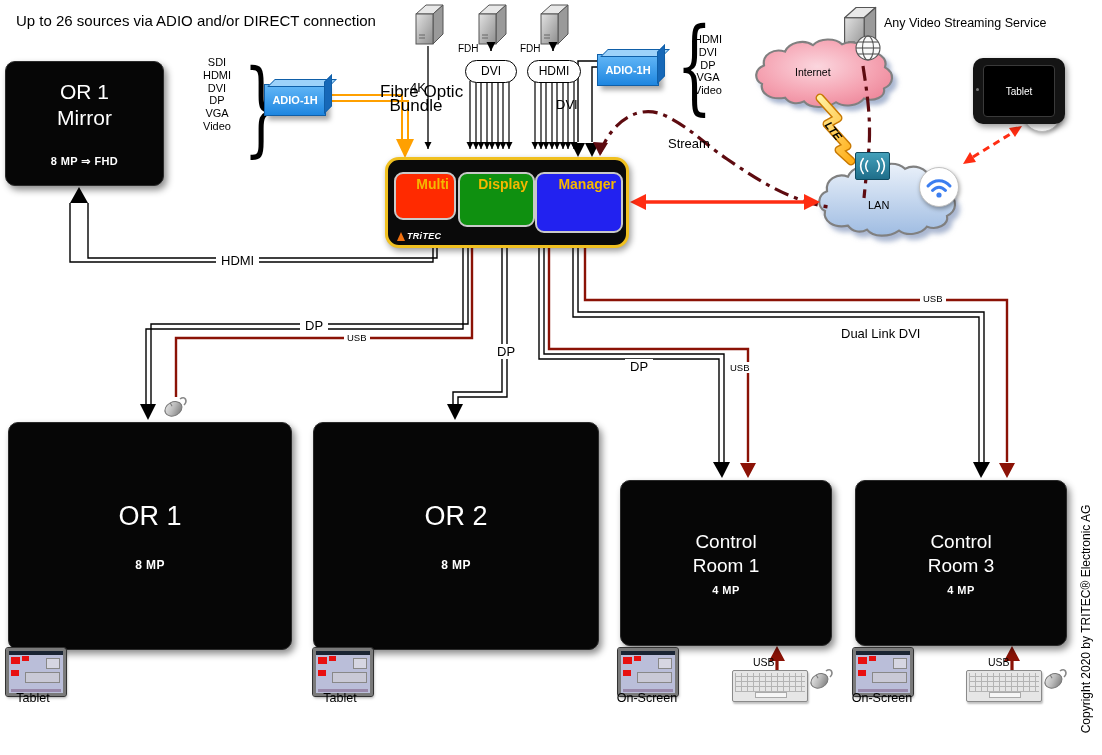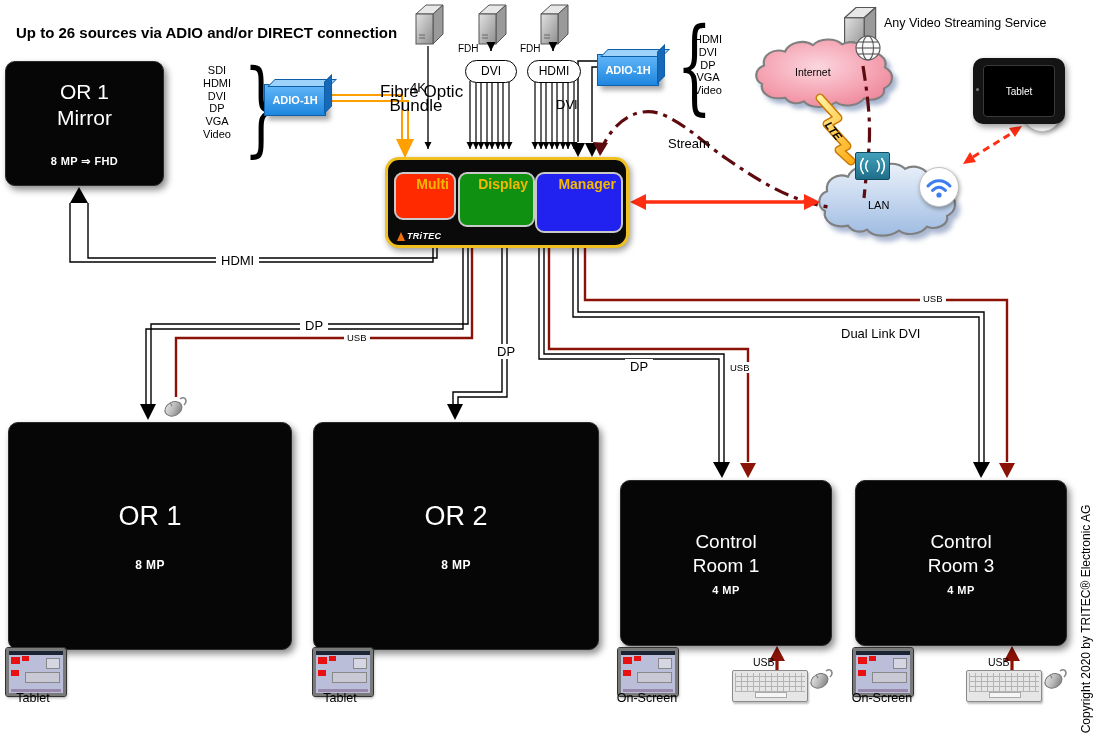--- a/index.html
+++ b/index.html
@@ -75,21 +75,21 @@
   .mini i{position:absolute;display:block;}
   .m-top{left:0;right:0;top:0;height:4px;background:#1a2433;}
   .m-r1{left:2px;top:6px;width:9px;height:7px;background:#e81010;}
   .m-r2{left:13px;top:5px;width:7px;height:5px;background:#e81010;}
   .m-p1{right:3px;top:7px;width:12px;height:9px;background:#d6d6e2;border:1px solid #888;}
   .m-r3{left:2px;top:19px;width:8px;height:6px;background:#e81010;}
   .m-p2{left:16px;top:21px;right:3px;height:9px;background:#c9c9d6;border:1px solid #888;}
   .m-bot{left:2px;right:2px;bottom:1px;height:3px;background:#98a}
 
   .cap{position:absolute;font-size:12.5px;color:#000;text-align:center;}
-  .title{position:absolute;left:16px;top:12px;font-size:15px;font-weight:bold;color:#000;margin-top:12px;}
+  .title{position:absolute;left:16px;top:12px;font-size:15px;font-weight:normal;color:#000;}
   .copyright{position:absolute;left:951px;top:612px;width:270px;text-align:center;font-size:12px;color:#000;
              transform:rotate(-90deg);}
 </style>
 </head>
 <body>
 
 <div class="canvas">
 
   <svg class="wires" width="1102" height="755" viewBox="0 0 1102 755">
     <defs>
@@ -284,21 +284,21 @@
   <div class="title">Up to 26 sources via ADIO and/or DIRECT connection</div>
 
   <div class="screen" style="left:5px;top:61px;width:157px;height:123px;">
     <div class="big" style="font-size:21px;">
       <div>OR 1</div>
       <div>Mirror</div>
     </div>
     <div class="sub">8 MP ⇒ FHD</div>
   </div>
 
-  <div class="br-list" style="left:198px;top:64px;width:38px;">
+  <div class="br-list" style="left:198px;top:56px;width:38px;">
     <span>SDI</span>
     <span>HDMI</span>
     <span>DVI</span>
     <span>DP</span>
     <span>VGA</span>
     <span>Video</span>
   </div>
   <span class="brace" style="left:229px;top:65px;">}</span>
   <div class="adio" style="left:264px;top:84px;">ADIO-1H</div>
   <div class="plain-lbl" style="left:333px;top:85px;width:72px;text-align:center;font-size:17px;line-height:14px;margin-left:47px;">

